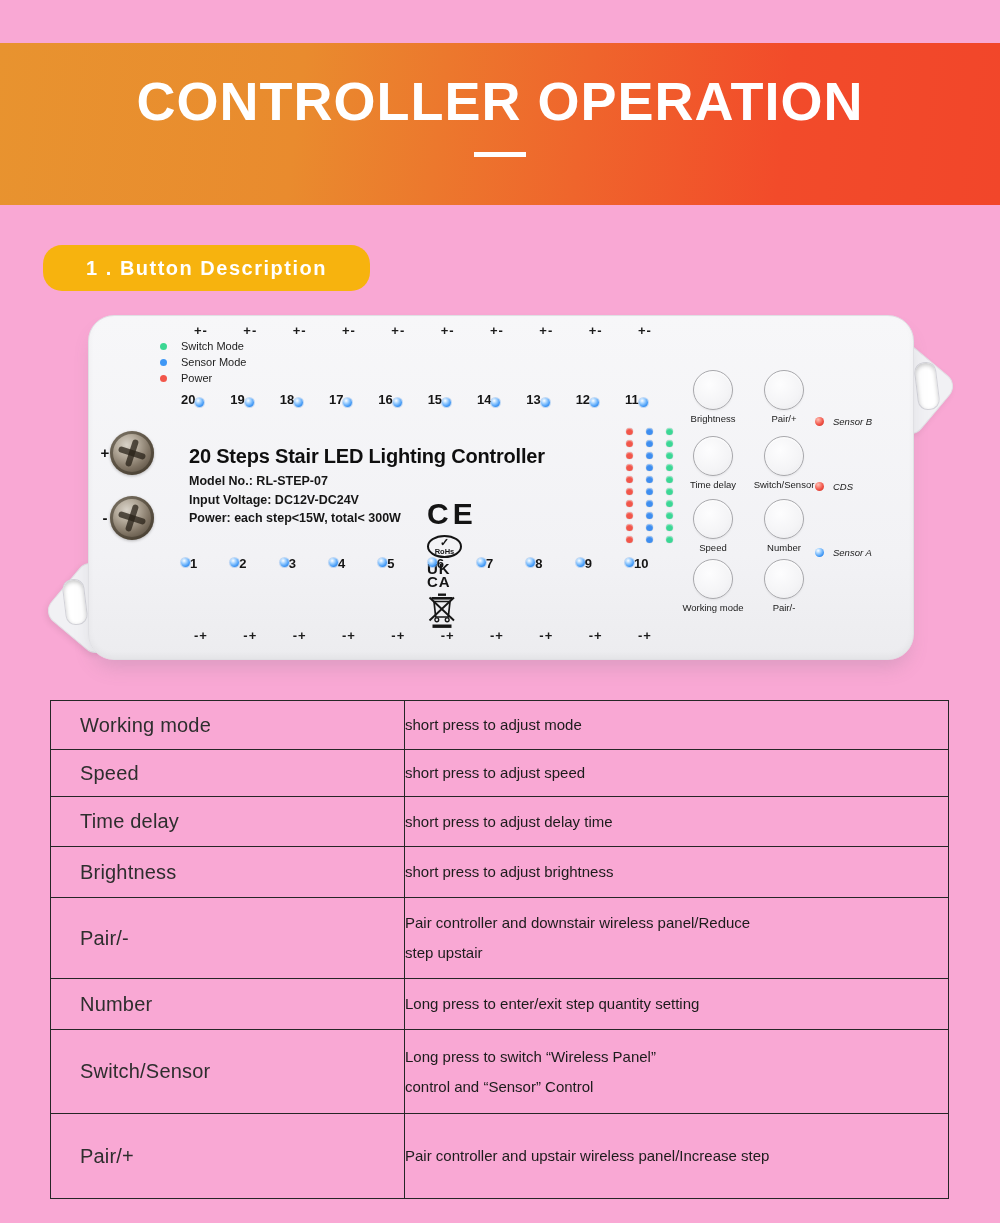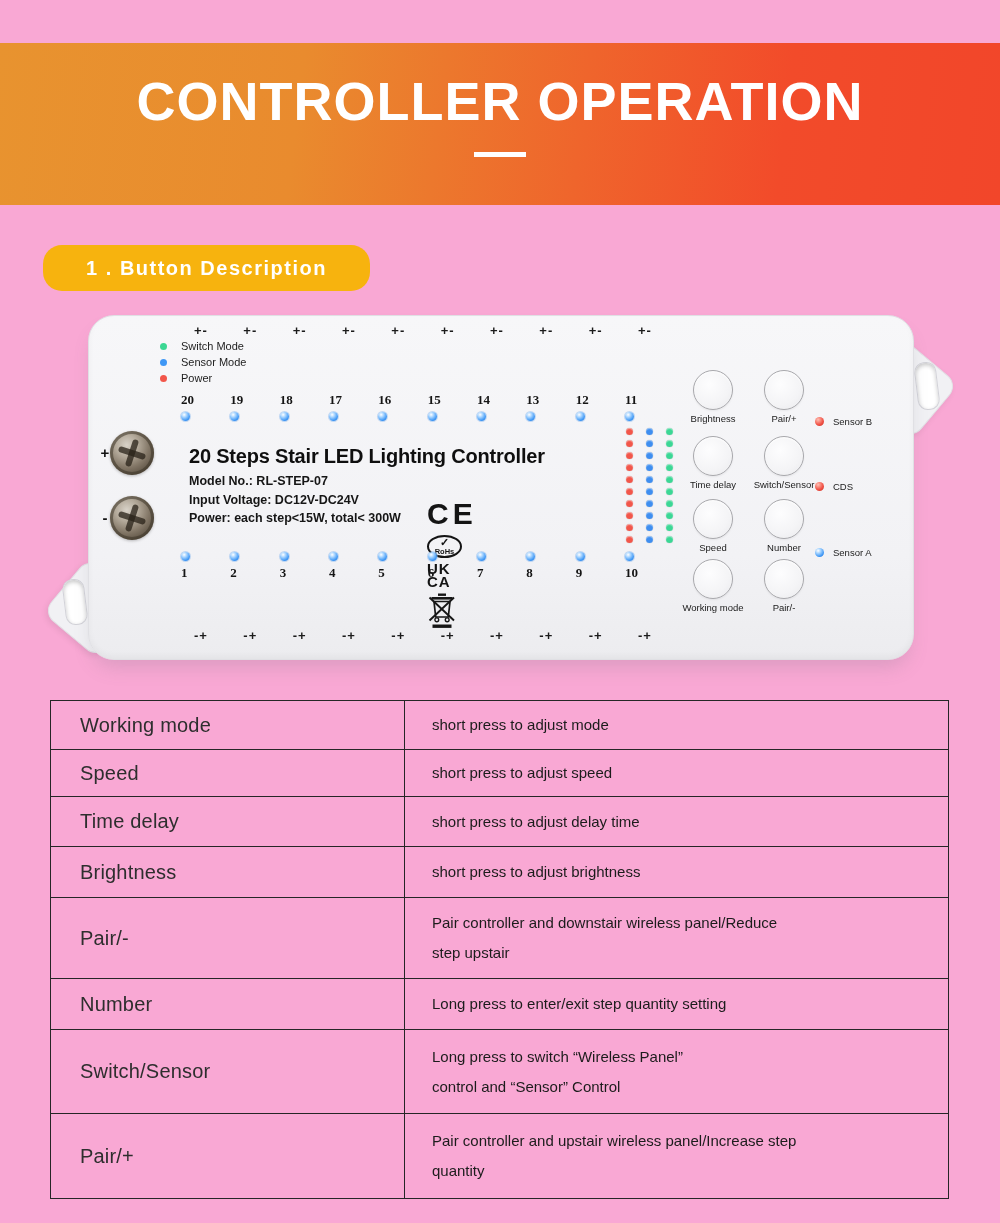--- a/index.html
+++ b/index.html
@@ -38,21 +38,21 @@
   .terminals-bottom{top:312px;}
 
   .legend{position:absolute;left:71px;top:24px;display:flex;flex-direction:column;gap:4px;}
   .legend-item{display:flex;align-items:center;gap:14px;height:12px;}
   .legend-dot{width:7px;height:7px;border-radius:50%;}
   .legend-label{font-size:11px;color:#1d1d1d;}
 
   .steps{position:absolute;left:92px;width:484px;display:flex;justify-content:space-between;}
   .steps-top{top:76px;}
   .steps-bottom{top:236px;}
-  .step-cell{width:40px;display:flex;flex-direction:column;font-family:Liberation Serif, serif;}
+  .step-cell{width:40px;display:flex;flex-direction:row;align-items:center;}
   .step-num{font-size:13px;font-weight:700;line-height:16px;color:#151515;}
   .steps-top .led{margin-top:4px;}
   .steps-bottom .step-num{margin-top:4px;}
   .led{width:9px;height:9px;border-radius:50%;
     background:radial-gradient(circle at 35% 30%,#ffffff 0%,#9fd0ff 32%,#3f97f5 68%,#1565c8 100%);
     box-shadow:0 0 0 1px rgba(140,185,240,.5);}
 
   .device-title{position:absolute;left:100px;top:129px;font-size:20px;font-weight:700;color:#0f0f0f;letter-spacing:-0.2px;white-space:nowrap;}
   .device-specs{position:absolute;left:100px;top:156px;font-size:12.5px;line-height:18.5px;font-weight:600;color:#161616;}
 
@@ -78,42 +78,42 @@
   .btn-r1c1{left:569px;top:54px;}  .btn-r1c2{left:640px;top:54px;}
   .btn-r2c1{left:569px;top:120px;} .btn-r2c2{left:640px;top:120px;}
   .btn-r3c1{left:569px;top:183px;} .btn-r3c2{left:640px;top:183px;}
   .btn-r4c1{left:569px;top:243px;} .btn-r4c2{left:640px;top:243px;}
 
   .ind{position:absolute;left:726px;display:flex;align-items:center;gap:9px;height:12px;}
   .ind-1{top:99px;} .ind-2{top:164px;} .ind-3{top:230px;}
   .ind-dot{width:9px;height:9px;border-radius:50%;}
   .ind-red{background:radial-gradient(circle at 35% 30%,#ffc0b4 0%,#F2564A 55%,#C8281C 100%);}
   .ind-blue{background:radial-gradient(circle at 35% 30%,#ffffff 0%,#9fd0ff 32%,#3f97f5 68%,#1565c8 100%);}
-  .ind-label{font-size:9.5px;color:#1b1b1b;white-space:nowrap;}
+  .ind-label{font-size:9.5px;color:#1b1b1b;white-space:nowrap;font-style:italic;}
 
   .screw{position:absolute;width:44px;height:44px;border-radius:50%;
     background:radial-gradient(circle at 38% 32%,#D8D2C8 0%,#B3A99A 28%,#837767 55%,#5D5244 78%,#453C30 100%);
     box-shadow:inset 0 0 0 3px rgba(60,52,40,.55),0 1px 3px rgba(0,0,0,.25);}
   .screw-1{left:21px;top:115px;} .screw-2{left:21px;top:180px;}
   .cross{position:absolute;inset:0;transform:rotate(18deg);}
   .cross::before{content:'';position:absolute;left:8px;top:19px;width:28px;height:6px;border-radius:3px;background:rgba(40,33,24,.75);}
   .cross::after{content:'';position:absolute;left:19px;top:8px;width:6px;height:28px;border-radius:3px;background:rgba(40,33,24,.75);}
   .input-label{position:absolute;width:16px;text-align:center;font-size:15px;font-weight:700;color:#121212;line-height:16px;}
   .input-plus{left:8px;top:129px;} .input-minus{left:8px;top:194px;}
 
   
   .desc-table{position:absolute;left:50px;top:700px;width:897px;border:1px solid #262626;}
   .t-row{display:grid;grid-template-columns:353px 1fr;}
   .t-row + .t-row{border-top:1px solid #262626;}
   .t-row:nth-child(1){height:48px;} .t-row:nth-child(2){height:46px;}
   .t-row:nth-child(3){height:49px;} .t-row:nth-child(4){height:50px;}
   .t-row:nth-child(5){height:80px;} .t-row:nth-child(6){height:50px;}
   .t-row:nth-child(7){height:83px;} .t-row:nth-child(8){height:84px;}
   .t-btn{display:flex;align-items:center;padding-left:29px;font-size:20px;color:#2e2e2e;letter-spacing:0.2px;}
-  .t-desc{display:flex;flex-direction:column;justify-content:center;padding-left:27px;border-left:1px solid #262626;
+  .t-desc{display:flex;flex-direction:column;justify-content:center;border-left:1px solid #262626;
     font-size:15px;line-height:30px;color:#1c1c1c;}
 </style>
 </head>
 <body>
 
 <div id="page">
 
   <div class="banner">
     <div class="banner-title">CONTROLLER OPERATION</div>
     <div class="banner-dash"></div>
@@ -432,18 +432,17 @@
       <div class="t-btn">Switch/Sensor</div>
       <div class="t-desc">
         <div>Long press to switch “Wireless Panel”</div>
         <div>control and “Sensor” Control</div>
       </div>
     </div>
     <div class="t-row">
       <div class="t-btn">Pair/+</div>
       <div class="t-desc">
         <div>Pair controller and upstair wireless panel/Increase step</div>
-        <div>quantity</div>
       </div>
     </div>
   </div>
 
 </div>
 
 </body></html>

